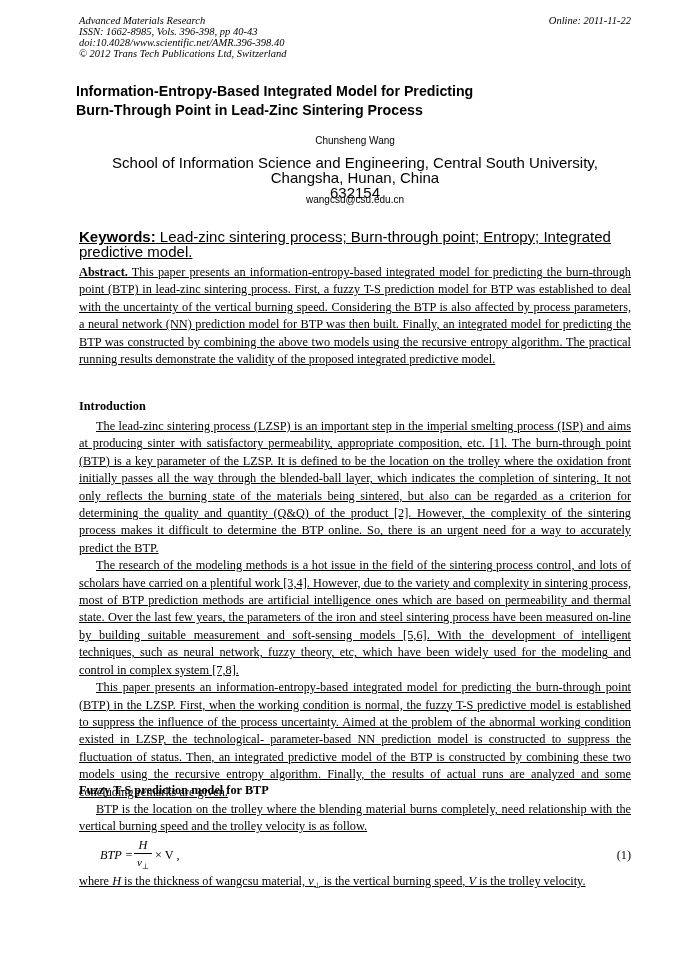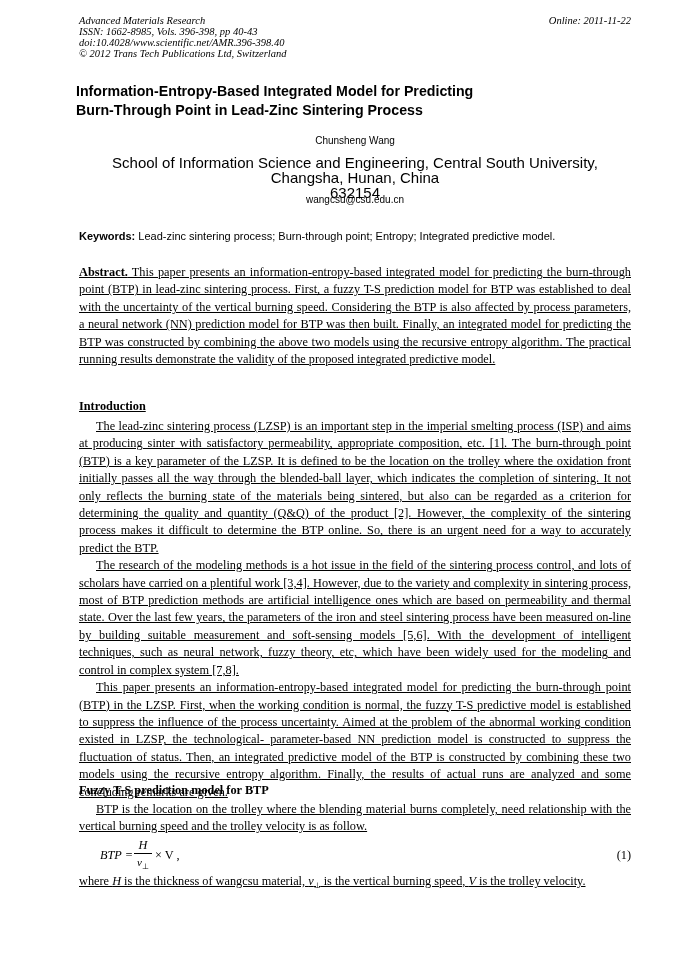--- a/index.html
+++ b/index.html
@@ -5,26 +5,26 @@
   html, body { margin:0; padding:0; background:#ffffff; }
   body { width:678px; height:959px; position:relative; overflow:hidden; color:#000; }
   .page { position:absolute; left:16px; top:0; width:678px; height:959px; }
   .hdr { position:absolute; font-family:"Liberation Serif", serif; font-style:italic; font-size:10.5px; line-height:11px; }
   .hdr-left { left:63px; top:15px; }
   .hdr-right { right:63px; top:15px; }
   .title { position:absolute; left:60px; width:558px; top:82px; text-align:left; font-family:"Liberation Sans", sans-serif; font-weight:bold; font-size:14.2px; line-height:19px; }
   .author { position:absolute; left:60px; width:558px; top:132px; text-align:center; font-family:"Liberation Sans", sans-serif; font-size:10px; line-height:18px; }
   .affil { position:absolute; left:60px; width:558px; top:155px; text-align:center; font-family:"Liberation Sans", sans-serif; font-size:15px; line-height:15px; }
   .email { position:absolute; left:60px; width:558px; top:192px; text-align:center; font-family:Liberation Sans, sans-serif; font-size:10px; line-height:15px; }
-  .keywords { position:absolute; left:63px; width:555px; top:229px; font-family:"Liberation Sans", sans-serif; font-size:11px; line-height:15px; }
+  .keywords { position:absolute; left:63px; width:555px; top:229px; font-family:"Liberation Sans", sans-serif; font-size:15px; line-height:15px;text-decoration:underline; }
   .keywords b { font-weight:bold; }
   .body { font-family:"Liberation Serif", serif; font-size:12.3px; line-height:17.4px; text-align:justify;text-decoration:underline; }
   .abstract { position:absolute; left:63px; width:552px; top:264px; }
   .sec { position:absolute; left:63px; width:552px; font-family:"Liberation Serif", serif; font-weight:bold; font-size:12.3px; line-height:17px; }
-  .intro-h { top:398px;text-decoration:underline; }
+  .intro-h { top:398px; }
   .intro { position:absolute; left:63px; width:552px; top:418px; }
   .intro p { margin:0; text-indent:17px; }
   .fuzzy-h { top:782px; }
   .fuzzy { position:absolute; left:63px; width:552px; top:801px; }
   .fuzzy p { margin:0; }
   .indent { text-indent:17px; }
   .eq { position:absolute; left:84px; top:838px; width:531px; height:34px; font-family:"Liberation Serif", serif; font-size:12.3px; }
   .eq .lhs { position:absolute; left:0; top:10px; font-style:italic; }
   .eq .frac { position:absolute; left:34px; top:0; width:18px; text-align:center; }
   .eq .num { display:block; font-style:italic; line-height:14px; }

